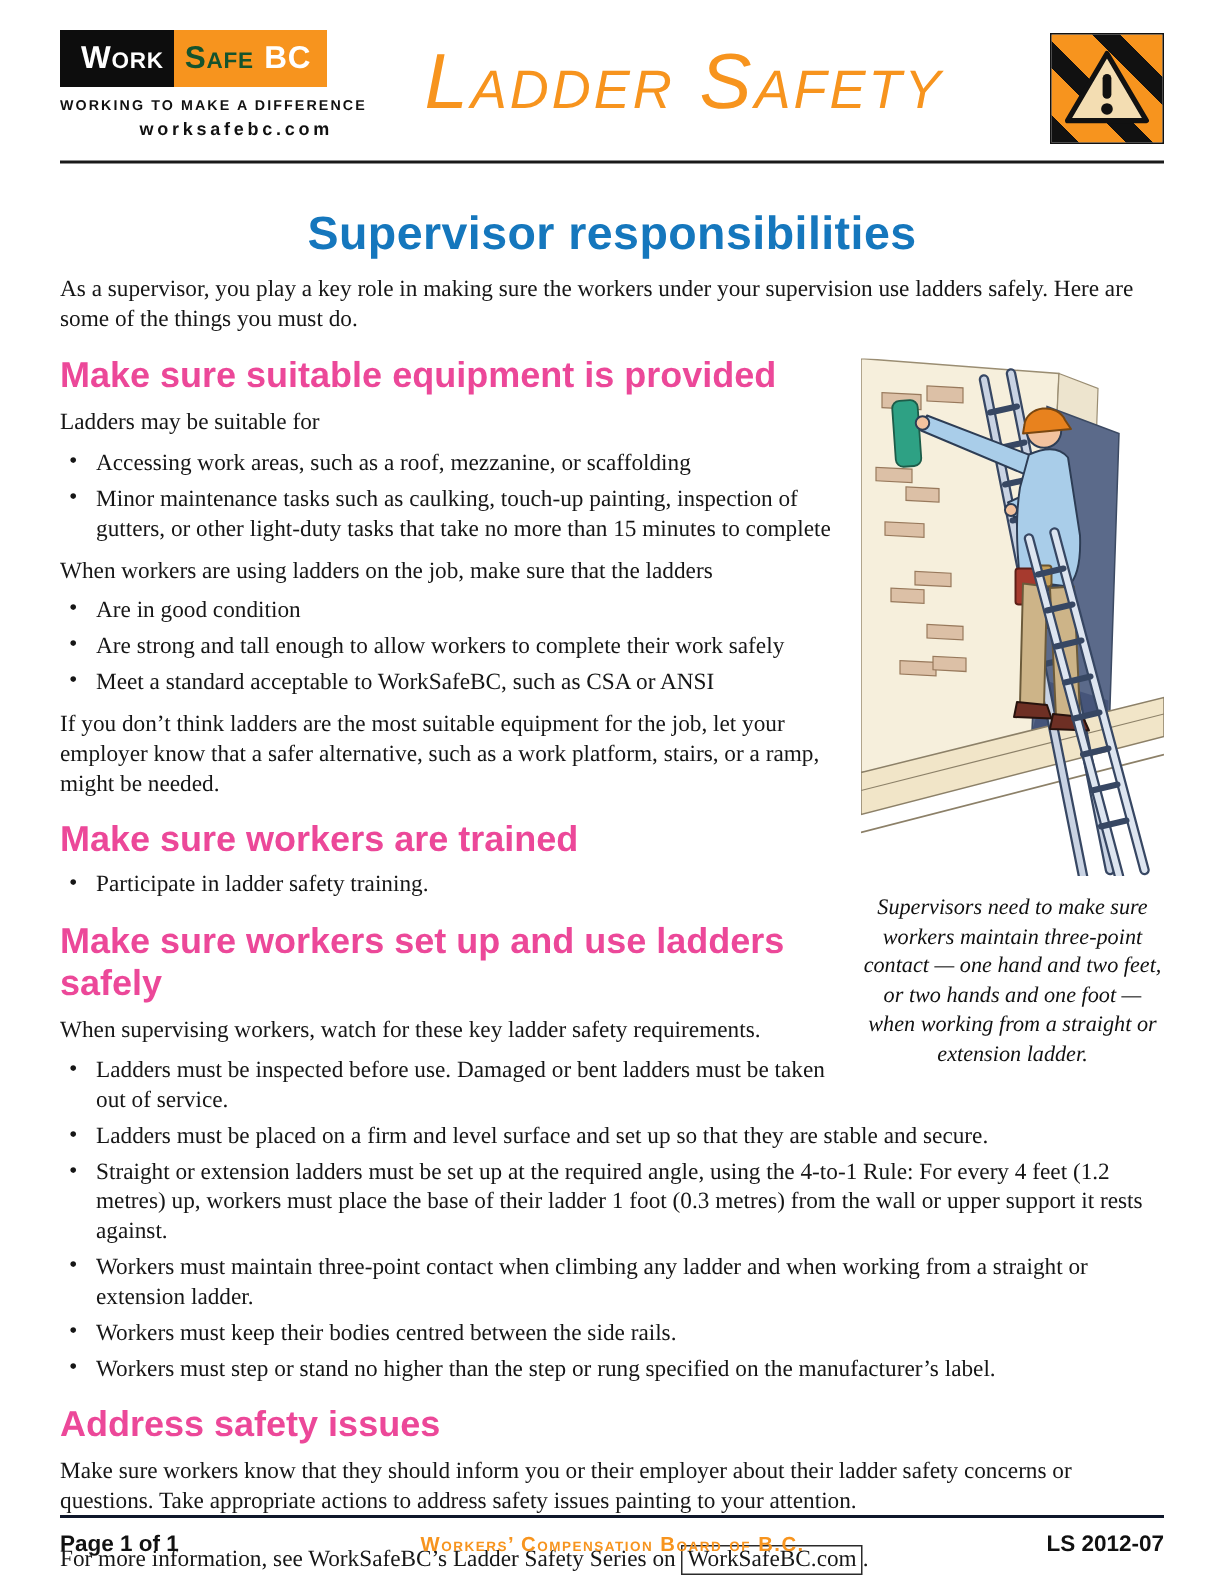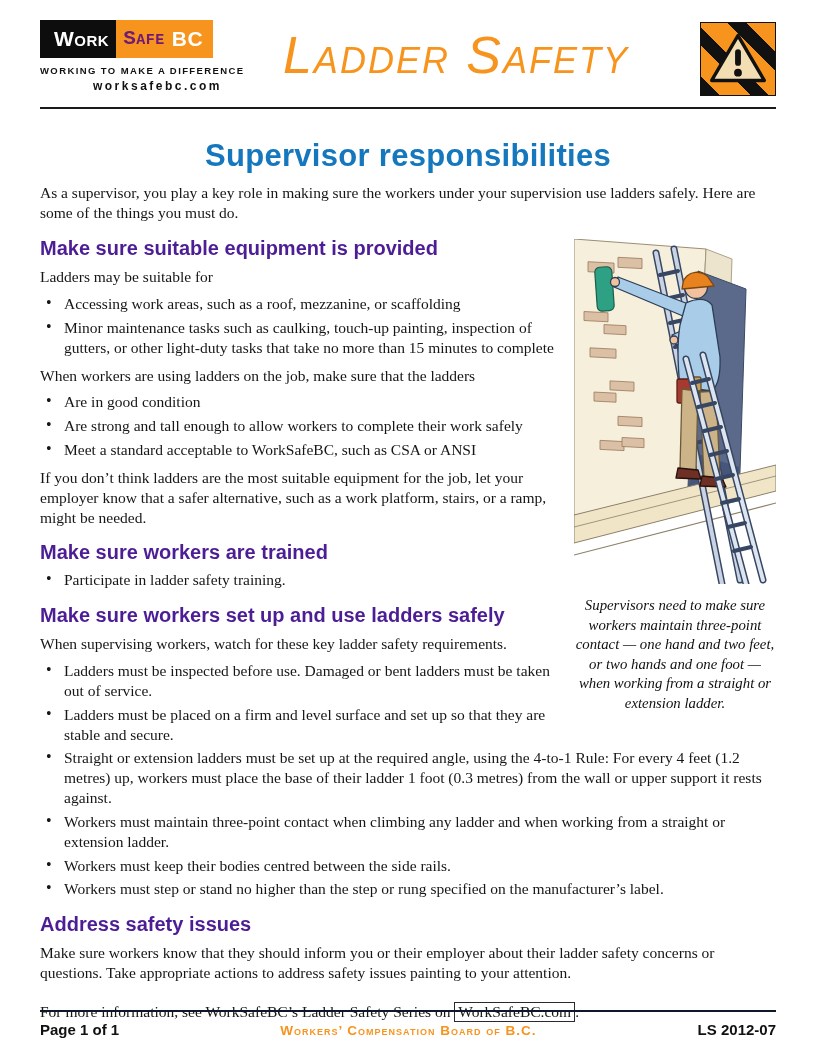--- a/index.html
+++ b/index.html
@@ -8,21 +8,21 @@
     position:relative; width:816px; height:1056px; margin:0 auto;
     background:#ffffff; overflow:hidden;
     font-family:"Liberation Serif", serif; color:#161616;
   }
   
   .header { position:absolute; top:20px; left:40px; right:40px; height:78px; display:flex; align-items:flex-start; }
   .logo { width:182px; flex:0 0 auto; font-family:"Liberation Sans", sans-serif; }
   .logo-box { display:flex; height:38px; font-weight:bold; font-size:21px; line-height:38px; }
   .logo-work { background:#0d0d0d; color:#fff; padding:0 7px 0 14px; letter-spacing:.5px; }
   .logo-safebc { background:#F7941E; display:flex; padding:0 10px 0 7px; gap:7px; }
-  .logo-safe { color:#701a75; letter-spacing:.5px;font-family:Liberation Mono, monospace; }
+  .logo-safe { color:#14532d; letter-spacing:.5px; }
   .logo-bc { color:#fff; letter-spacing:.5px; }
   .logo-tagline { font-size:9.5px; font-weight:bold; letter-spacing:1.4px; color:#111; margin-top:7px; white-space:nowrap; }
   .logo-url { font-size:12px; font-weight:bold; letter-spacing:2.5px; color:#111; text-align:right; margin-top:3px; }
   .doc-title {
     flex:1 1 auto; text-align:center; color:#F7941E;
     font-family:"Liberation Sans", sans-serif; font-weight:normal; font-style:italic;
     font-variant:small-caps; font-size:52px; line-height:70px; letter-spacing:2px;
     padding-right:10px; white-space:nowrap;
   }
   .hazard { position:relative; flex:0 0 auto; width:76px; height:74px; margin-top:2px;
@@ -36,22 +36,22 @@
     font-family:"Liberation Sans", sans-serif; font-weight:bold; font-size:31px; color:#1577BD; letter-spacing:.3px;
   }
   .content { position:absolute; top:183px; left:40px; right:40px; }
   .intro { font-size:15.5px; line-height:1.3; margin-bottom:10px; }
   
   .figure { float:right; width:202px; margin:6px 0 4px 16px; text-align:center; }
   .figure svg { display:block; width:202px; height:345px; }
   .figure figcaption { font-style:italic; font-size:14.8px; line-height:1.32; margin-top:12px; color:#101010; }
   
   section h2 {
-    font-family:"Liberation Sans", sans-serif; font-weight:bold; font-size:20px;
-    color:#4c1d95; margin:14px 0 6px;
+    font-family:"Liberation Sans", sans-serif; font-weight:bold; font-size:24px;
+    color:#ec4899; margin:14px 0 6px;
   }
   section p { font-size:15.5px; line-height:1.28; margin:7px 0; }
   section ul { list-style:none; margin:2px 0 8px; }
   section li { position:relative; padding-left:24px; font-size:15.5px; line-height:1.28; margin:4px 0; }
   section li::before { content:"\2022"; position:absolute; left:6px; top:-1px; font-size:16px; }
   .more-info { font-size:15.5px; margin-top:20px; clear:none; }
   .boxed-link { border:1.5px solid #2a2a2a; padding:0 3px 1px 3px; }
   
   .footer {
     position:absolute; left:40px; right:40px; bottom:18px;

